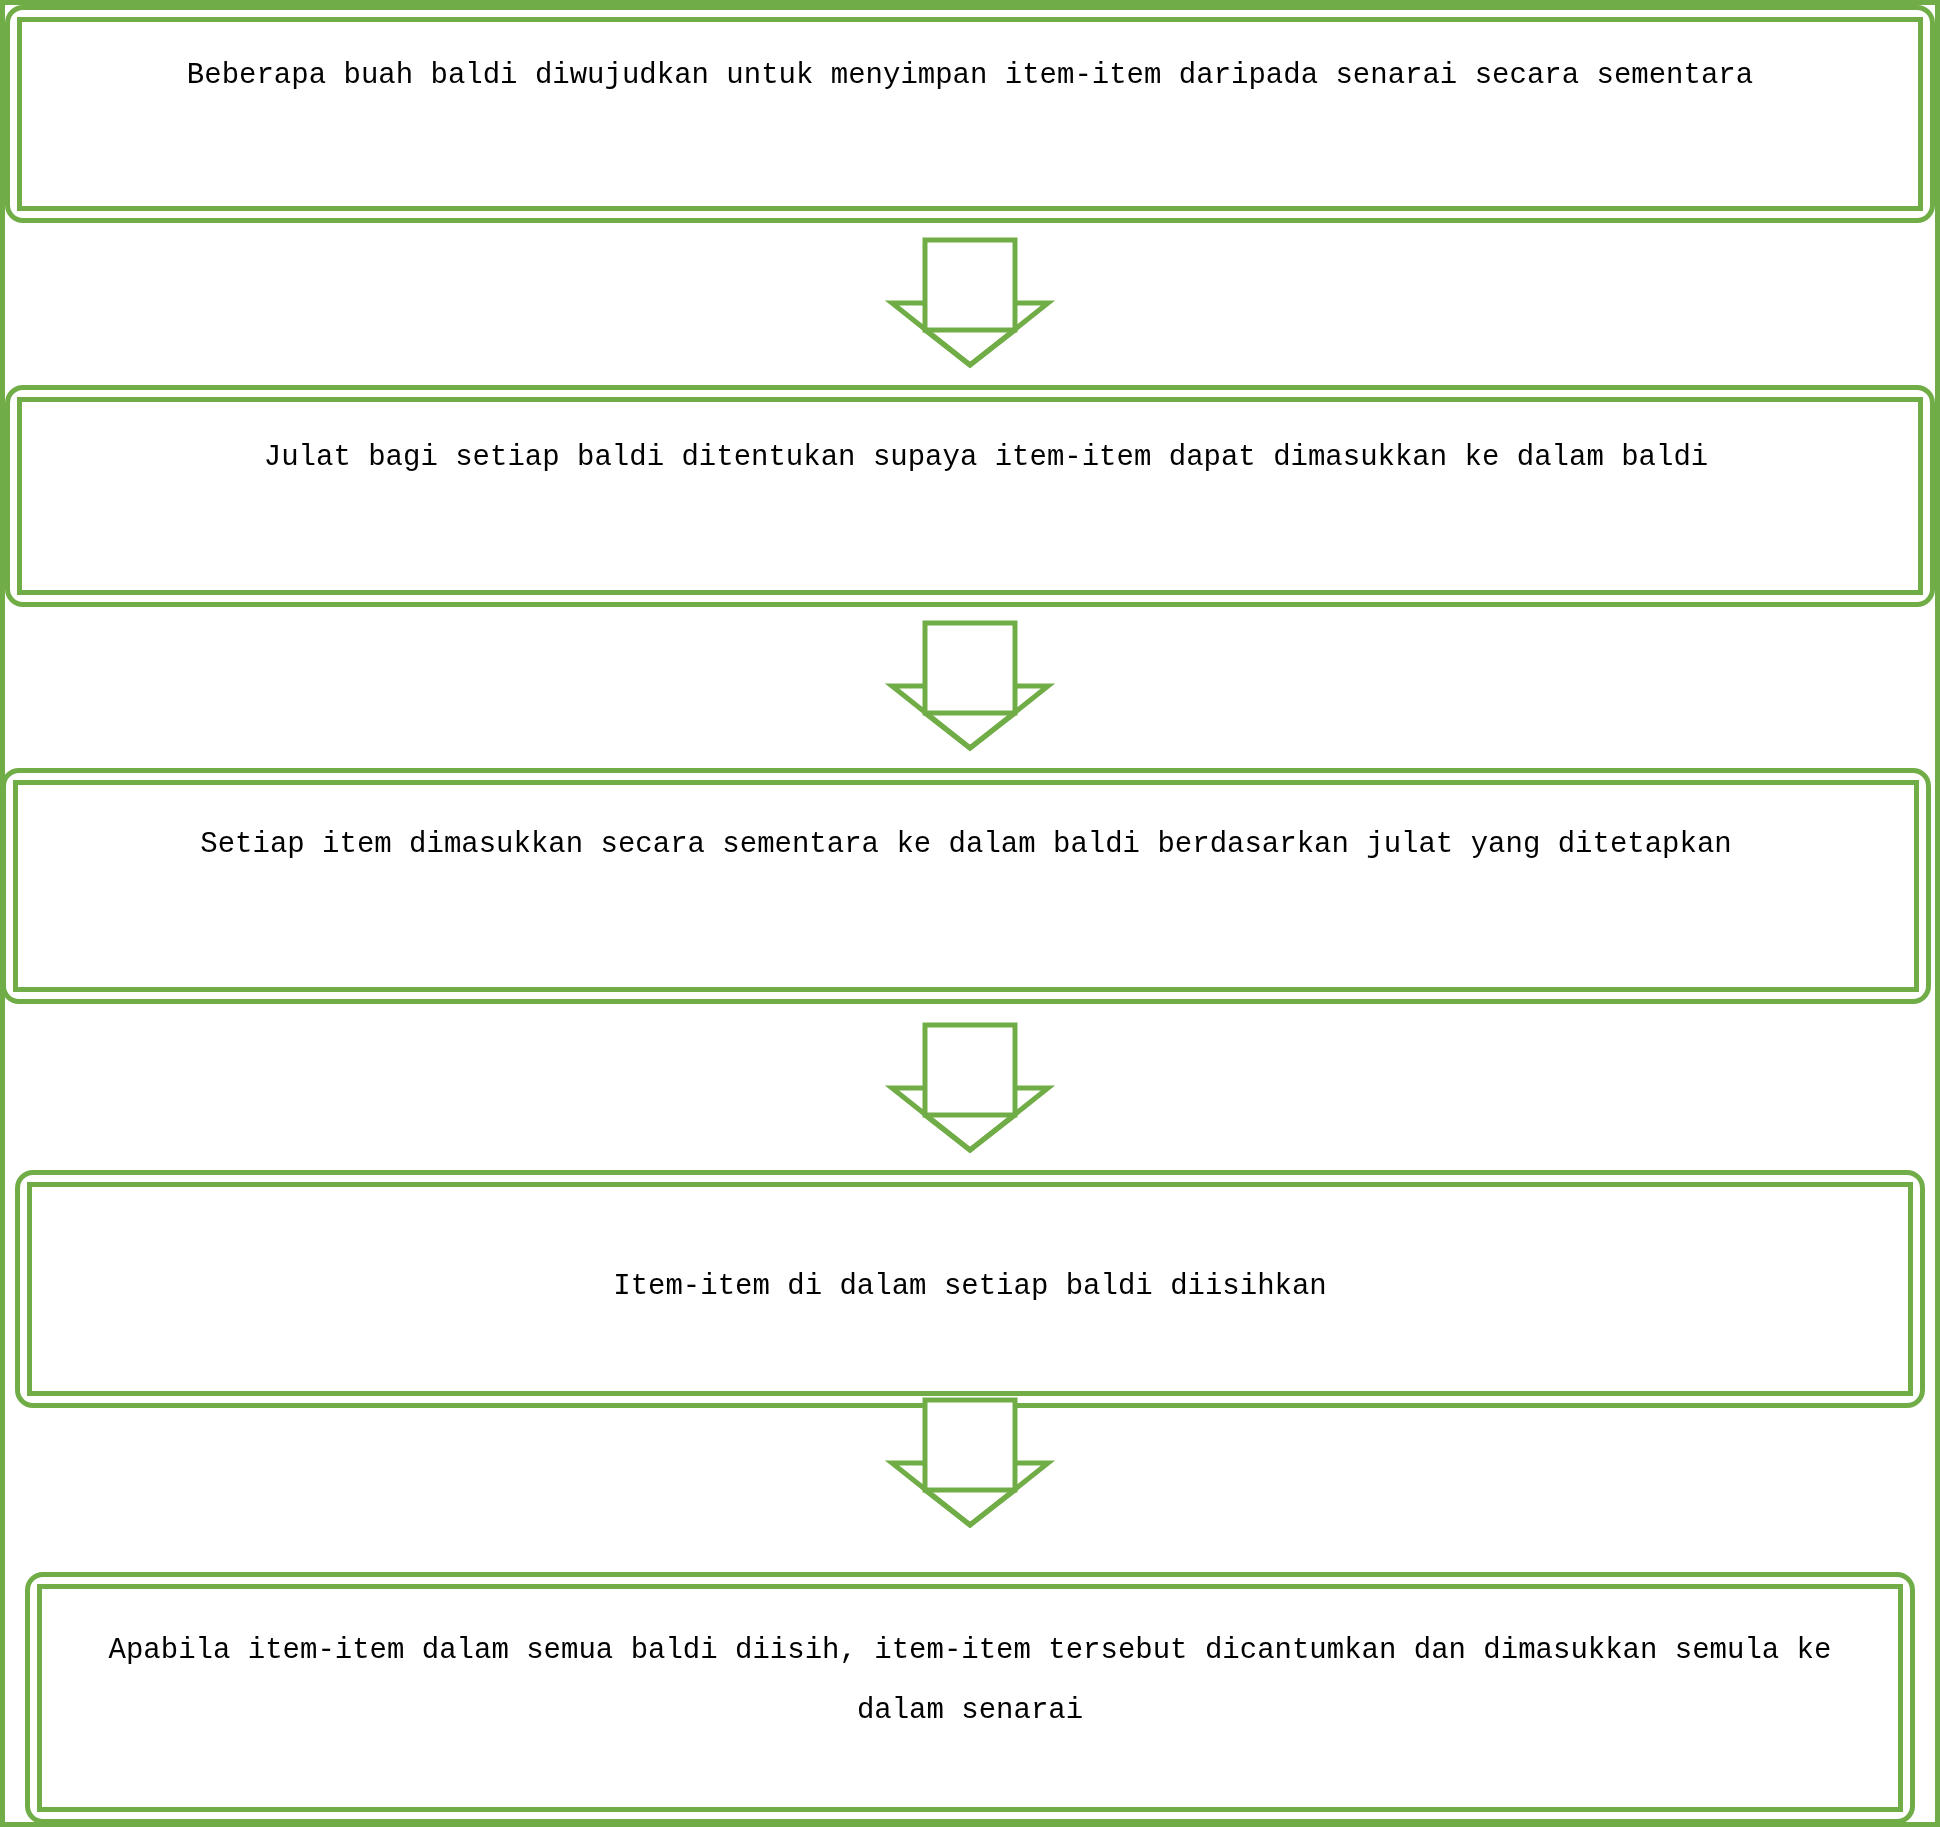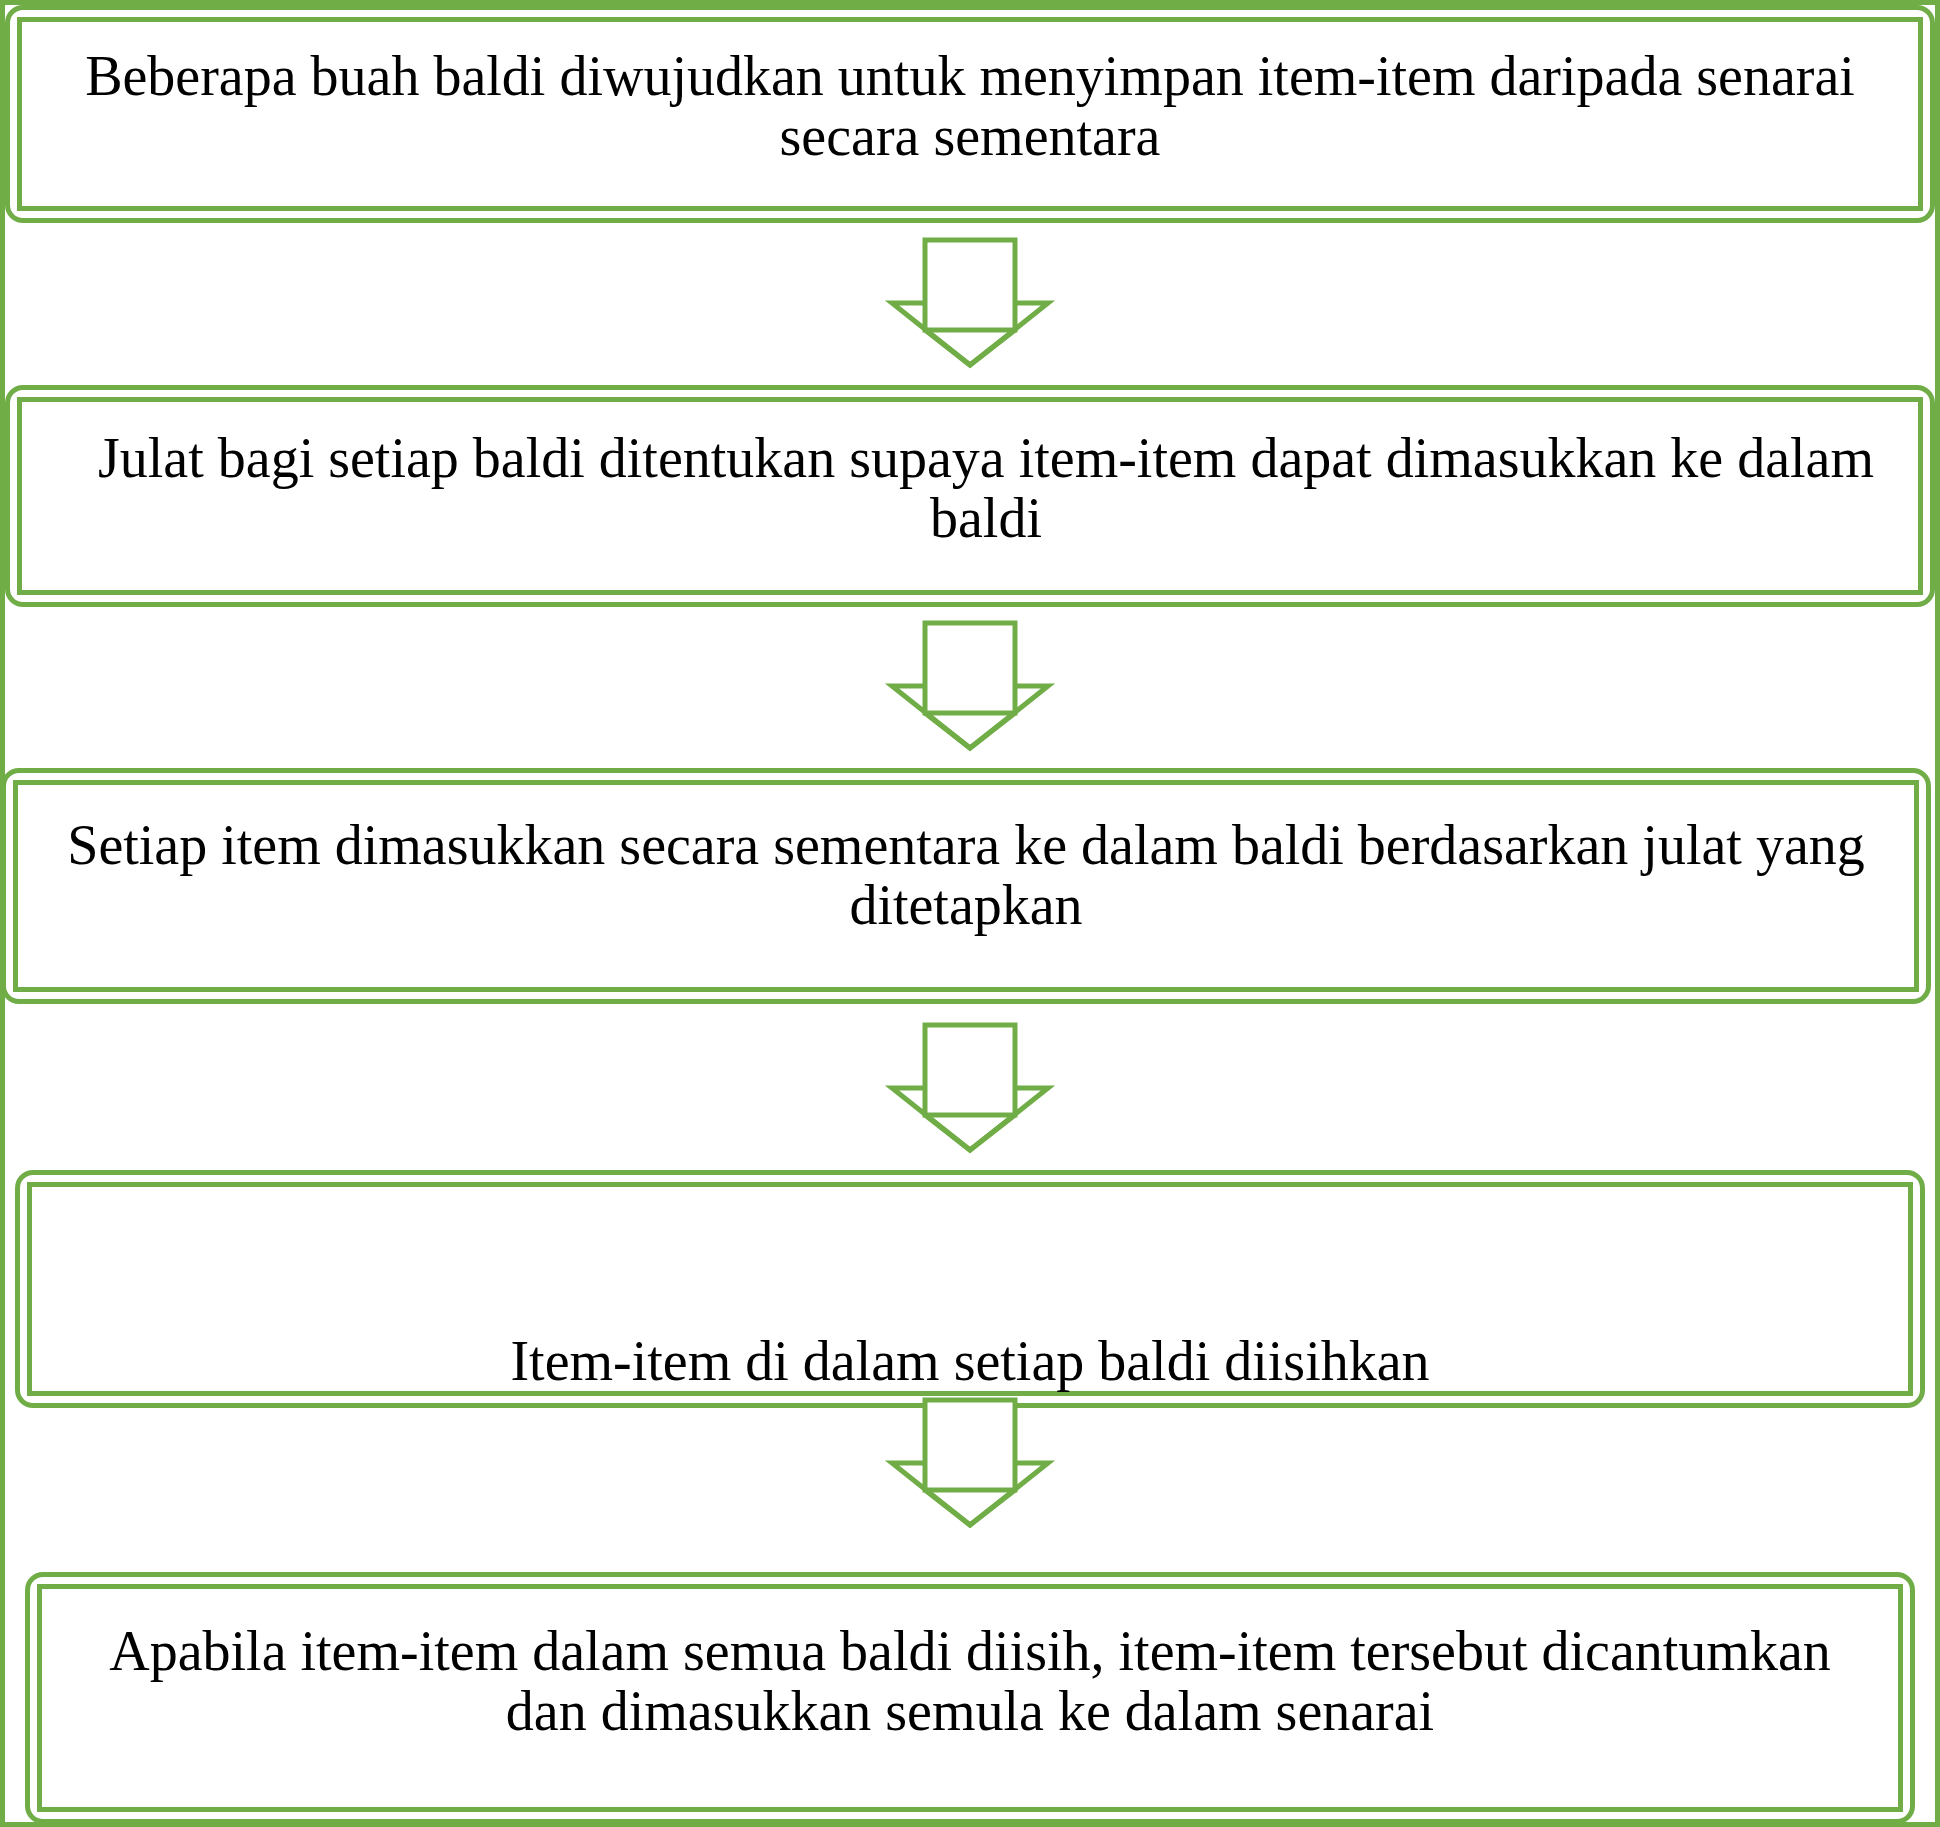--- a/index.html
+++ b/index.html
@@ -11,22 +11,22 @@
     .step {
       position: absolute; box-sizing: border-box;
       border: 5px solid #70ad47; border-radius: 18px; background: #fff;
     }
     .step .inner {
       position: absolute; left: 7px; top: 7px; right: 7px; bottom: 7px;
       box-sizing: border-box; border: 5px solid #70ad47;
       display: flex; justify-content: center;
     }
     .step .label {
-      font-family: Liberation Serif, serif;
-      font-size: 56px; line-height: 60px; color: #000;
+      font-family: Liberation Mono, monospace;
+      font-size: 29px; line-height: 60px; color: #000;
       text-align: center; padding: 0 40px;
     }
     .arrow { position: absolute; }
   </style>
 </head>
 <body>
 
 <div class="frame"></div>
 
 <div class="step" style="left:5px; top:5px; width:1930px; height:218px;">
@@ -59,21 +59,21 @@
   </div>
 </div>
 
 <svg class="arrow" style="left:880px; top:1020px;" width="180" height="140" viewBox="0 0 180 140">
   <polygon points="12,68 168,68 90,130" fill="#fff" stroke="#70ad47" stroke-width="5"></polygon>
   <rect x="45" y="5" width="90" height="90" fill="#fff" stroke="#70ad47" stroke-width="5"></rect>
   <polyline points="45,95 90,130 135,95" fill="none" stroke="#70ad47" stroke-width="5"></polyline>
 </svg>
 
 <div class="step" style="left:15px; top:1170px; width:1910px; height:238px;">
-  <div class="inner" style="align-items:flex-end; ">
+  <div class="inner" style="align-items:flex-start; padding-top:70px;">
     <div class="label">Item-item di dalam setiap baldi diisihkan</div>
   </div>
 </div>
 
 <svg class="arrow" style="left:880px; top:1395px;" width="180" height="140" viewBox="0 0 180 140">
   <polygon points="12,68 168,68 90,130" fill="#fff" stroke="#70ad47" stroke-width="5"></polygon>
   <rect x="45" y="5" width="90" height="90" fill="#fff" stroke="#70ad47" stroke-width="5"></rect>
   <polyline points="45,95 90,130 135,95" fill="none" stroke="#70ad47" stroke-width="5"></polyline>
 </svg>
 

